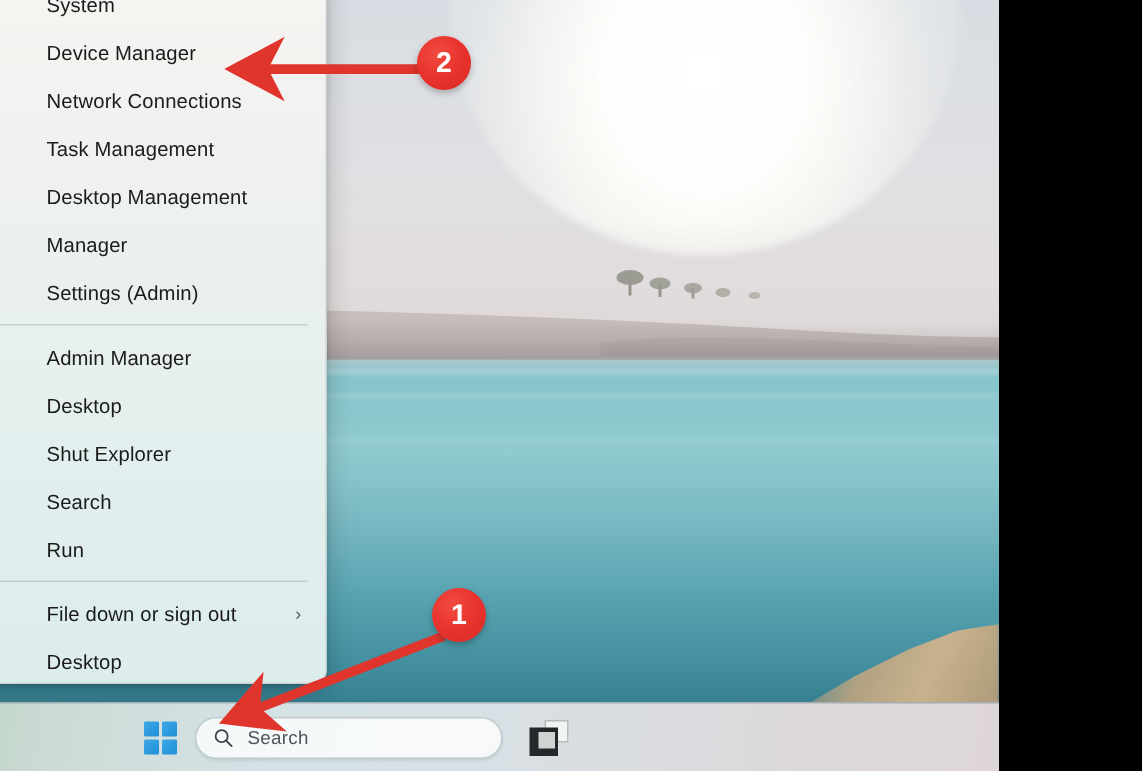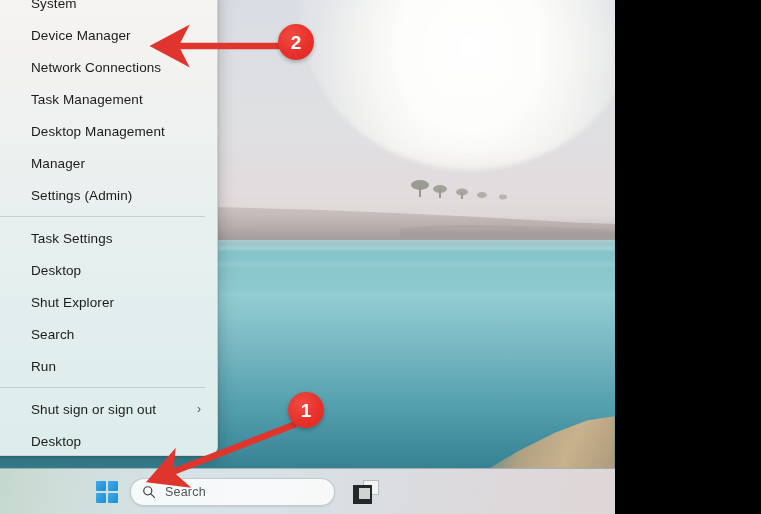--- a/index.html
+++ b/index.html
@@ -2,21 +2,21 @@
 <html><head>
 <meta charset="utf-8">
 <style>
   html, body {
     margin: 0;
     padding: 0;
     background: #000;
   }
   #screen {
     position: relative;
-    width: 615px;
+    width: 666px;
     height: 514px;
     overflow: hidden;
     font-family: "Liberation Sans", sans-serif;
     user-select: none;
   }
 
   
   .wallpaper {
     position: absolute;
     inset: 0;
@@ -310,39 +310,39 @@
       <div class="menu-item">
         <span>Manager</span>
       </div>
       <div class="menu-item">
         <span>Settings (Admin)</span>
       </div>
 
       <div class="menu-sep"></div>
 
       <div class="menu-item">
-        <span>Task Settings</span>
+        <span>Admin Manager</span>
       </div>
       <div class="menu-item">
         <span>Desktop</span>
       </div>
       <div class="menu-item">
         <span>Shut Explorer</span>
       </div>
       <div class="menu-item">
         <span>Search</span>
       </div>
       <div class="menu-item">
         <span>Run</span>
       </div>
 
       <div class="menu-sep"></div>
 
       <div class="menu-item">
-        <span>Shut sign or sign out</span>
+        <span>File down or sign out</span>
         <span class="chev">›</span>
       </div>
       <div class="menu-item">
         <span>Desktop</span>
       </div>
 
     </div>
   </div>
 
   <div class="taskbar">

